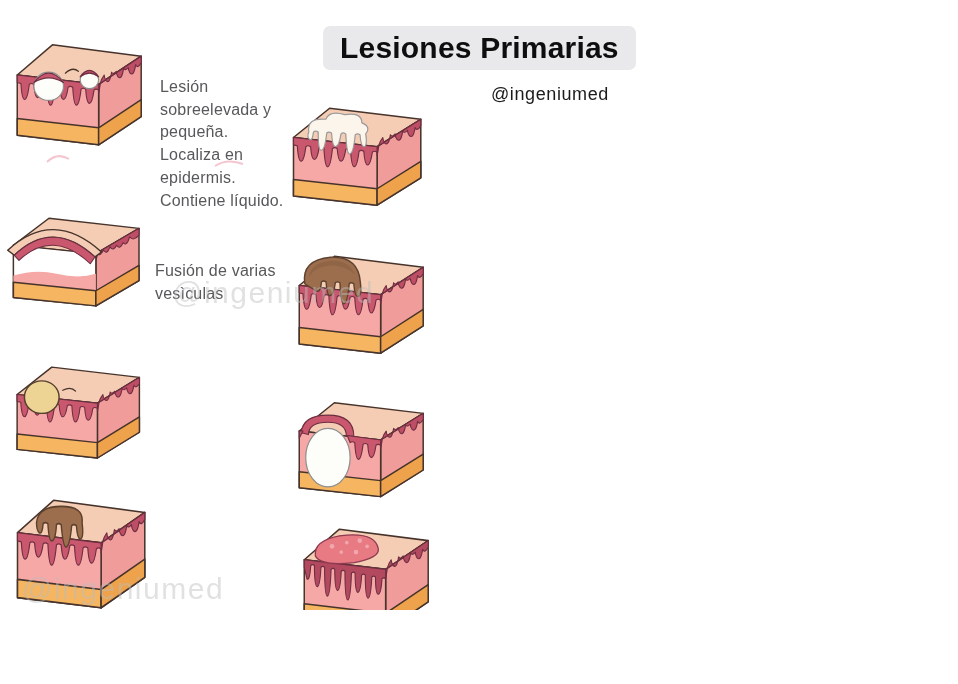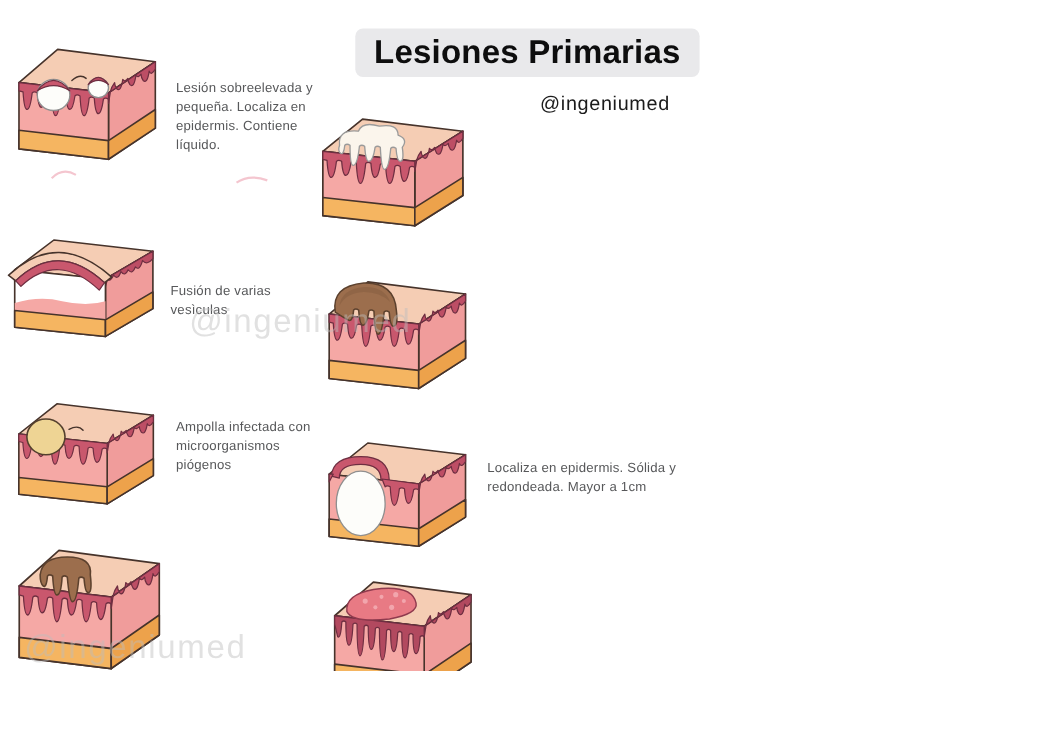--- a/index.html
+++ b/index.html
@@ -1,21 +1,21 @@
 <!DOCTYPE html>
 <html><head>
 <meta charset="utf-8">
 <style>
   html,body{margin:0;padding:0;background:#fff;}
   .canvas{position:relative;width:958px;height:610px;background:#ffffff;overflow:hidden;
           font-family:"Liberation Sans",sans-serif;}
   .title-badge{position:absolute;left:323px;top:26px;background:#e9e9eb;border-radius:7px;
           padding:5px 17px;font-size:30px;font-weight:bold;color:#0e0e0e;letter-spacing:.2px;}
   .handle{position:absolute;left:491px;top:84px;font-size:18px;color:#1b1b1b;letter-spacing:.6px;}
-  .desc{position:absolute;color:#57585a;font-size:12px;line-height:1.42;letter-spacing:.2px;}
+  .desc{position:absolute;color:#57585a;font-size:16px;line-height:1.42;letter-spacing:.2px;}
   .wm{position:absolute;font-size:30px;color:#bdbdbd;opacity:.45;letter-spacing:1.5px;pointer-events:none;}
   .fig{position:absolute;margin:0;}
   .fig svg{display:block;width:100%;height:100%;}
   
   .tf{fill:#f5cdb4}.ff{fill:#f5a8a5}.rf{fill:#f09c9b}
   .sc{fill:#f5b561}.scr{fill:#eda24b}
   .ep{fill:#c9576d}.epr{fill:#bd4e65}.epd{fill:#b2495f}
   .ol{stroke:#46332b;stroke-width:1.6;stroke-linejoin:round;stroke-linecap:round;}
   .eol{stroke:#6e2e41;stroke-width:1.2;stroke-linejoin:round;}
   .wh{fill:#fdfdfa;stroke:#8f8f8f;stroke-width:1.3;}
@@ -75,21 +75,20 @@
       <path class="rf ol" d="M98,62 L144,32 L144,96 L98,126 Z"></path>
       <path class="ff ol" d="M10,52 L98,62 L98,126 L10,116 Z"></path>
       <path class="sc ol" d="M10,98 L98,108 L98,126 L10,116 Z"></path>
       <path class="scr ol" d="M98,108 L144,78 L144,96 L98,126 Z"></path>
       <path class="epr eol" d="M98,62 L144,32 L144,39 Q140,46 138,41 Q136,54 132,50 Q130,47 130,44 Q127,48 125,45 Q123,58 119,54 Q117,51 117,48 Q114,52 112,49 Q110,62 106,58 Q104,55 104,52 Q101,56 100,60 L98,72 Z"></path>
       <path class="ep eol" d="M10,52 L98,62 L98,68 Q95,66 93,68 Q91,82 88,82 Q85,82 84,67 Q81,65 79,67 Q77,84 74,84 Q71,84 70,65 Q67,63 65,65 Q63,78 60,78 Q57,78 56,64 Q53,62 51,64 Q49,84 46,84 Q43,84 42,63 Q39,61 37,63 Q35,76 32,76 Q29,76 28,62 Q25,60 23,62 Q21,78 18,78 Q15,78 14,61 L10,60 Z"></path>
       <circle class="pu" cx="37" cy="55" r="19"></circle>
       <path class="ln" d="M60,47 q9,-5 14,1"></path>
     </svg>
   </figure>
-  <p class="desc" style="left:160px;top:368px;width:138px">Ampolla infectada con microorganismos piógenos</p>
 
   <figure class="fig" style="left:8px;top:480px;width:152px;height:142px">
     <svg viewBox="0 0 160 140" preserveAspectRatio="none">
       <path class="tf ol" d="M10,52 L48,20 L144,32 L98,62 Z"></path>
       <path class="rf ol" d="M98,62 L144,32 L144,96 L98,126 Z"></path>
       <path class="ff ol" d="M10,52 L98,62 L98,126 L10,116 Z"></path>
       <path class="sc ol" d="M10,98 L98,108 L98,126 L10,116 Z"></path>
       <path class="scr ol" d="M98,108 L144,78 L144,96 L98,126 Z"></path>
       <path class="epr eol" d="M98,62 L144,32 L144,39 Q140,46 138,41 Q136,54 132,50 Q130,47 130,44 Q127,48 125,45 Q123,58 119,54 Q117,51 117,48 Q114,52 112,49 Q110,62 106,58 Q104,55 104,52 Q101,56 100,60 L98,72 Z"></path>
       <path class="ep eol" d="M10,52 L98,62 L98,68 Q95,66 93,68 Q91,82 88,82 Q85,82 84,67 Q81,65 79,67 Q77,84 74,84 Q71,84 70,65 Q67,63 65,65 Q63,78 60,78 Q57,78 56,64 Q53,62 51,64 Q49,84 46,84 Q43,84 42,63 Q39,61 37,63 Q35,76 32,76 Q29,76 28,62 Q25,60 23,62 Q21,78 18,78 Q15,78 14,61 L10,60 Z"></path>
@@ -131,21 +130,20 @@
       <path class="ff ol" d="M10,52 L98,62 L98,126 L10,116 Z"></path>
       <path class="sc ol" d="M10,98 L98,108 L98,126 L10,116 Z"></path>
       <path class="scr ol" d="M98,108 L144,78 L144,96 L98,126 Z"></path>
       <path class="epr eol" d="M98,62 L144,32 L144,39 Q140,46 138,41 Q136,54 132,50 Q130,47 130,44 Q127,48 125,45 Q123,58 119,54 Q117,51 117,48 Q114,52 112,49 Q110,62 106,58 Q104,55 104,52 Q101,56 100,60 L98,72 Z"></path>
       <ellipse class="wh" cx="41" cy="82" rx="24" ry="33"></ellipse>
       <path class="ep eol" d="M12,54 Q14,34 41,34 Q69,34 69,58 L61,58 Q61,42 41,42 Q20,42 20,56 Z"></path>
       <path class="ep eol" d="M62,57 L98,62 L98,68 Q95,66 93,68 Q91,82 88,82 Q85,82 84,67 Q81,65 79,67 Q77,84 74,84 Q71,84 70,65 Q67,63 65,65 Q63,60 62,57 Z"></path>
       <path class="ep eol" d="M10,52 L14,52 L12,56 L10,60 Z"></path>
     </svg>
   </figure>
-  <p class="desc" style="left:443px;top:405px;width:178px">Localiza en epidermis. Sólida y redondeada. Mayor a 1cm</p>
 
   <figure class="fig" style="left:295px;top:510px;width:148px;height:134px">
     <svg viewBox="0 0 160 140" preserveAspectRatio="none">
       <path class="tf ol" d="M10,52 L48,20 L144,32 L98,62 Z"></path>
       <path class="rf ol" d="M98,62 L144,32 L144,96 L98,126 Z"></path>
       <path class="ff ol" d="M10,52 L98,62 L98,126 L10,116 Z"></path>
       <path class="sc ol" d="M10,98 L98,108 L98,126 L10,116 Z"></path>
       <path class="scr ol" d="M98,108 L144,78 L144,96 L98,126 Z"></path>
       <path class="epd eol" d="M98,62 L144,32 L144,39 Q140,46 138,41 Q136,54 132,50 Q130,47 130,44 Q127,48 125,45 Q123,58 119,54 Q117,51 117,48 Q114,52 112,49 Q110,62 106,58 Q104,55 104,52 Q101,56 100,60 L98,72 Z"></path>
       <path class="epd eol" d="M10,52 L98,62 L98,72 Q96,70 94,72 Q93,88 90,88 Q87,88 87,70 Q85,68 83,70 Q82,92 79,92 Q76,92 76,68 Q74,66 72,68 Q71,86 68,86 Q65,86 65,66 Q63,64 61,66 Q60,94 57,94 Q54,94 54,64 Q52,62 50,64 Q49,84 46,84 Q43,84 43,62 Q41,60 39,62 Q38,90 35,90 Q32,90 32,60 Q30,58 28,60 Q27,80 24,80 Q21,80 21,58 Q19,56 17,58 Q16,74 13,72 L10,60 Z"></path>

